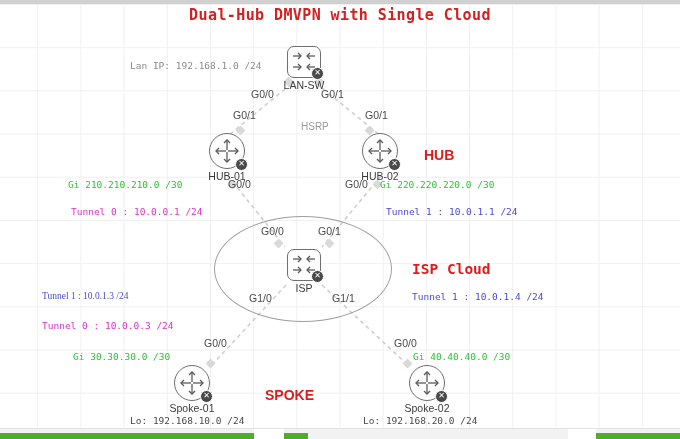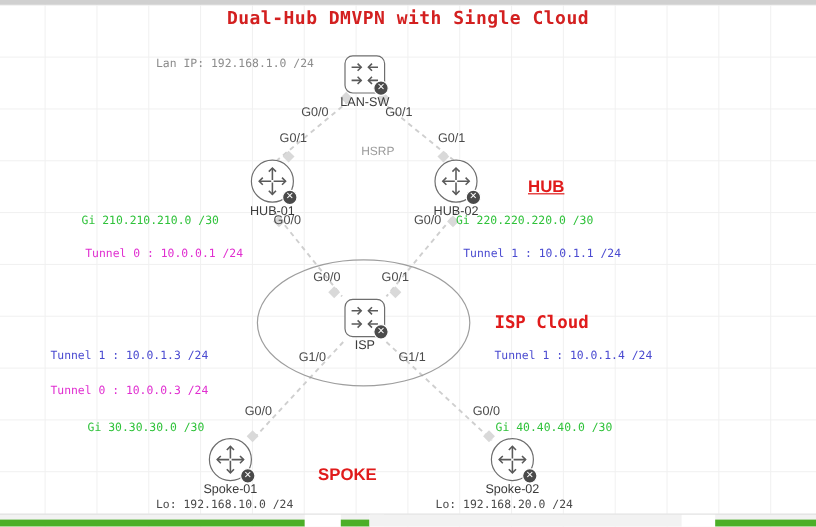--- a/index.html
+++ b/index.html
@@ -310,33 +310,33 @@
   <div class="lbl if-lbl" style="left:345px; top:178px;">G0/0</div>
   <div class="lbl if-lbl" style="left:261px; top:225px;">G0/0</div>
   <div class="lbl if-lbl" style="left:318px; top:225px;">G0/1</div>
   <div class="lbl if-lbl" style="left:249px; top:292px;">G1/0</div>
   <div class="lbl if-lbl" style="left:332px; top:292px;">G1/1</div>
   <div class="lbl if-lbl" style="left:204px; top:337px;">G0/0</div>
   <div class="lbl if-lbl" style="left:394px; top:337px;">G0/0</div>
 
   <div class="lbl hsrp-lbl" style="left:301px; top:121px;">HSRP</div>
 
-  <div class="lbl zone-lbl" style="left:440px; top:147px;text-decoration:underline;">HUB</div>
+  <div class="lbl zone-lbl" style="left:424px; top:147px;">HUB</div>
   <div class="lbl zone-lbl mono-zone" style="left:412px; top:261px;">ISP Cloud</div>
   <div class="lbl zone-lbl" style="left:265px; top:375px;margin-top:12px;">SPOKE</div>
 
-  <div class="lbl mono" style="left:130px; top:48px; color:#8c8c8c;">Lan IP: 192.168.1.0 /24</div>
+  <div class="lbl mono" style="left:130px; top:60px; color:#8c8c8c;">Lan IP: 192.168.1.0 /24</div>
 
   <div class="lbl mono" style="left:68px; top:179px; color:#2fc23a;">Gi 210.210.210.0 /30</div>
   <div class="lbl mono" style="left:380px; top:179px; color:#2fc23a;">Gi 220.220.220.0 /30</div>
 
   <div class="lbl mono" style="left:71px; top:206px; color:#e02ed0;">Tunnel 0 : 10.0.0.1 /24</div>
   <div class="lbl mono" style="left:386px; top:206px; color:#4a4ad0;">Tunnel 1 : 10.0.1.1 /24</div>
 
-  <div class="lbl mono" style="left:42px; top:291px; color:#4a4ad0;">Tunnel 1 : 10.0.1.3 /24</div>
+  <div class="lbl mono" style="left:42px; top:291px; color:#4a4ad0;font-family:Liberation Serif, serif;">Tunnel 1 : 10.0.1.3 /24</div>
   <div class="lbl mono" style="left:412px; top:291px; color:#4a4ad0;">Tunnel 1 : 10.0.1.4 /24</div>
 
   <div class="lbl mono" style="left:42px; top:320px; color:#e02ed0;">Tunnel 0 : 10.0.0.3 /24</div>
 
   <div class="lbl mono" style="left:73px; top:351px; color:#2fc23a;">Gi 30.30.30.0 /30</div>
   <div class="lbl mono" style="left:413px; top:351px; color:#2fc23a;">Gi 40.40.40.0 /30</div>
 
   <div class="lbl mono" style="left:130px; top:415px; color:#4a4a4a;">Lo: 192.168.10.0 /24</div>
   <div class="lbl mono" style="left:363px; top:415px; color:#4a4a4a;">Lo: 192.168.20.0 /24</div>
 

